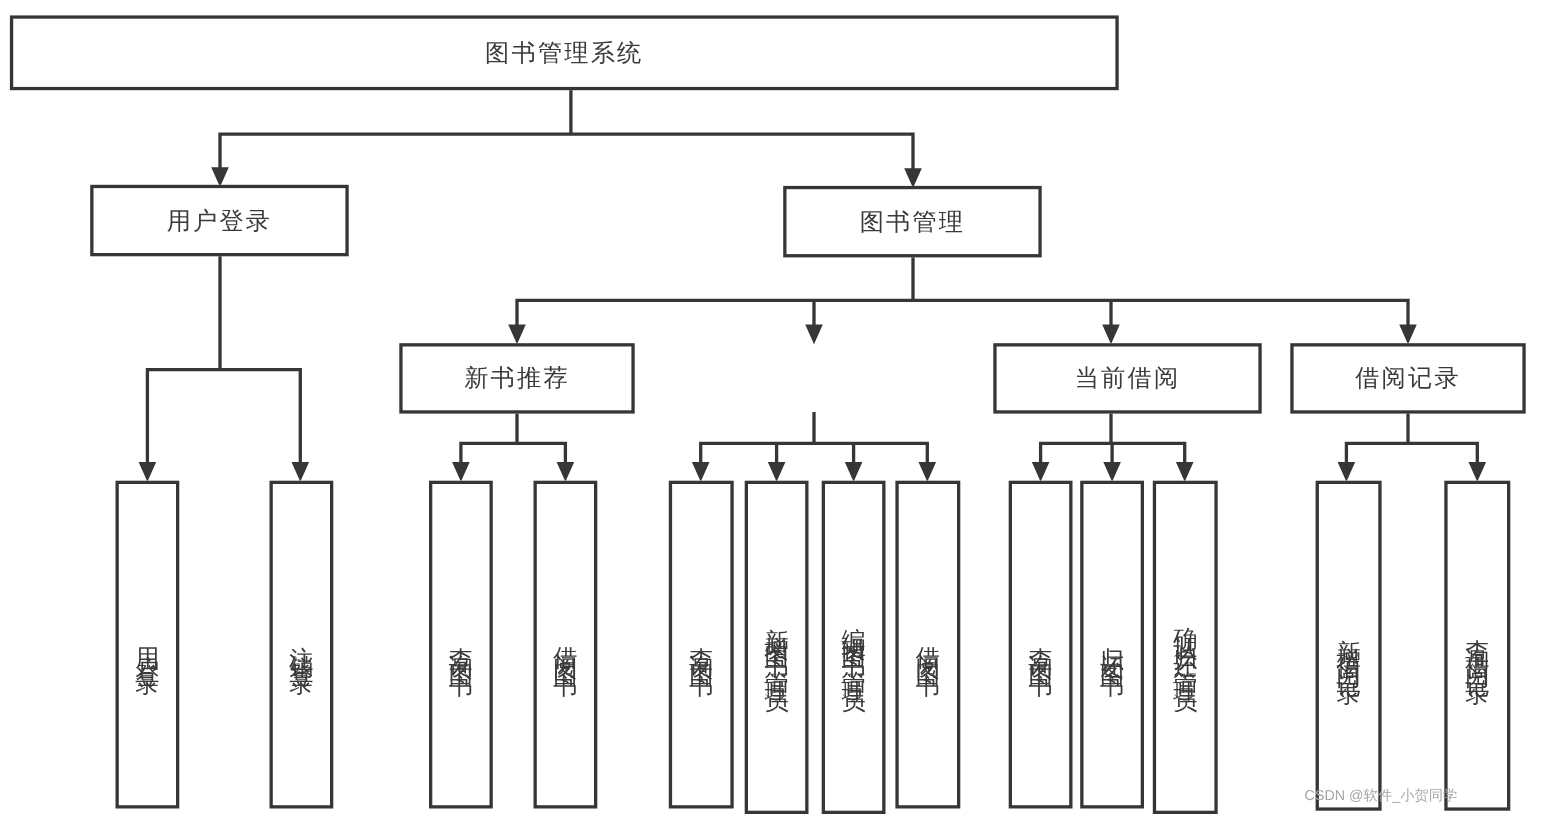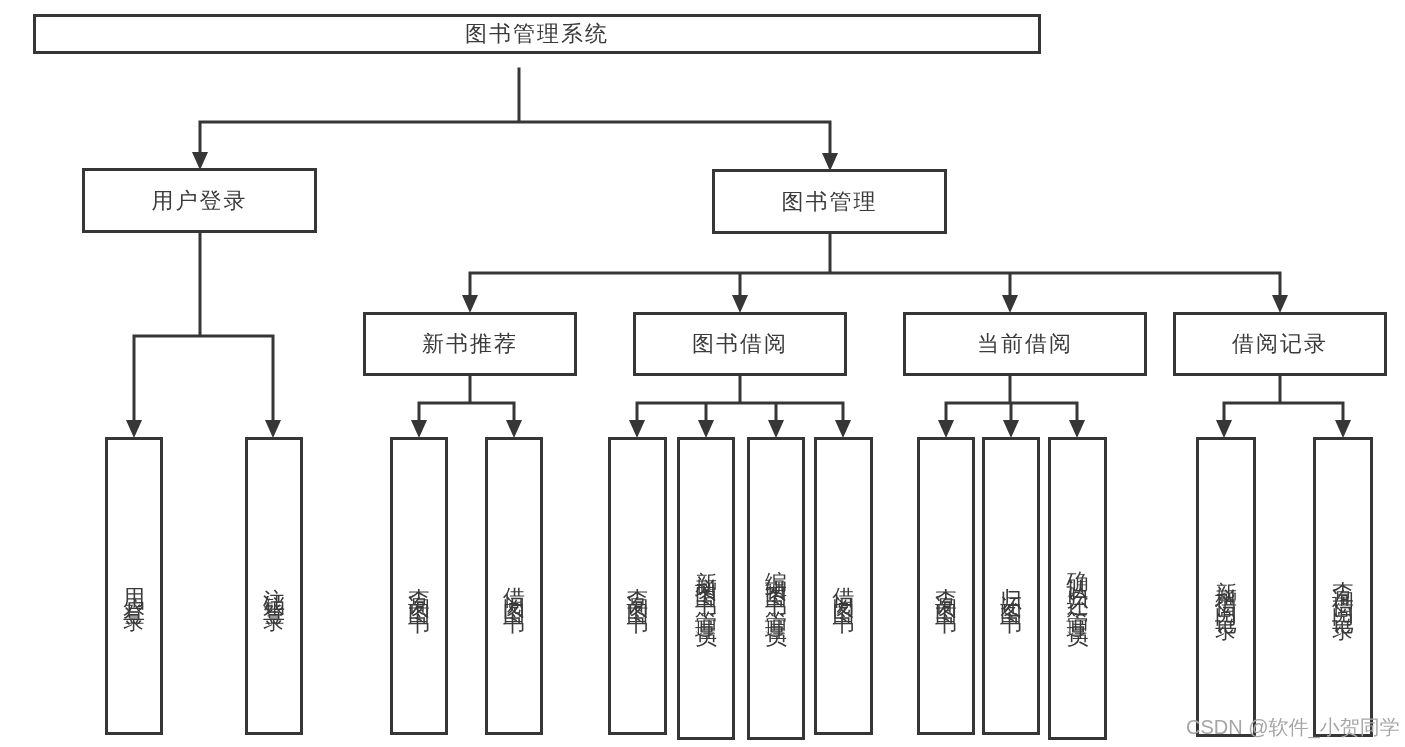--- a/index.html
+++ b/index.html
@@ -43,21 +43,21 @@
   }
   .leaf .lbl {
     font-size: 22px;
     letter-spacing: 8px;
     line-height: 1;
   }
   .watermark {
     position: absolute;
     left: 1186px;
     top: 714px;
-    font-size: 20px;
+    font-size: 13px;
     color: #a6a6a6;
     white-space: nowrap;
     z-index: 10;
   }
 </style>
 </head>
 <body>
 
 <div class="canvas">
 
@@ -85,36 +85,33 @@
       M698,420 L714,420 L706,438 Z
       M768,420 L784,420 L776,438 Z
       M835,420 L851,420 L843,438 Z
       M938,420 L954,420 L946,438 Z
       M1003,420 L1019,420 L1011,438 Z
       M1069,420 L1085,420 L1077,438 Z
       M1216,420 L1232,420 L1224,438 Z
       M1335,420 L1351,420 L1343,438 Z"></path>
   </svg>
 
-  <div class="node hnode" style="left:33px; top:14px; width:1008px; height:40px;">
+  <div class="node hnode" style="left:9px; top:14px; width:1008px; height:68px;">
     <span class="lbl">图书管理系统</span>
   </div>
 
   <div class="node hnode" style="left:82px; top:168px; width:235px; height:65px;">
     <span class="lbl">用户登录</span>
   </div>
   <div class="node hnode" style="left:712px; top:169px; width:235px; height:65px;">
     <span class="lbl">图书管理</span>
   </div>
 
   <div class="node hnode" style="left:363px; top:312px; width:214px; height:64px;">
     <span class="lbl">新书推荐</span>
-  </div>
-  <div class="node hnode" style="left:633px; top:312px; width:214px; height:64px;">
-    <span class="lbl">图书借阅</span>
   </div>
   <div class="node hnode" style="left:903px; top:312px; width:244px; height:64px;">
     <span class="lbl">当前借阅</span>
   </div>
   <div class="node hnode" style="left:1173px; top:312px; width:214px; height:64px;">
     <span class="lbl">借阅记录</span>
   </div>
 
   <div class="node leaf" style="left:105px; top:437px; width:58px; height:298px;">
     <span class="lbl">用户登录</span>

